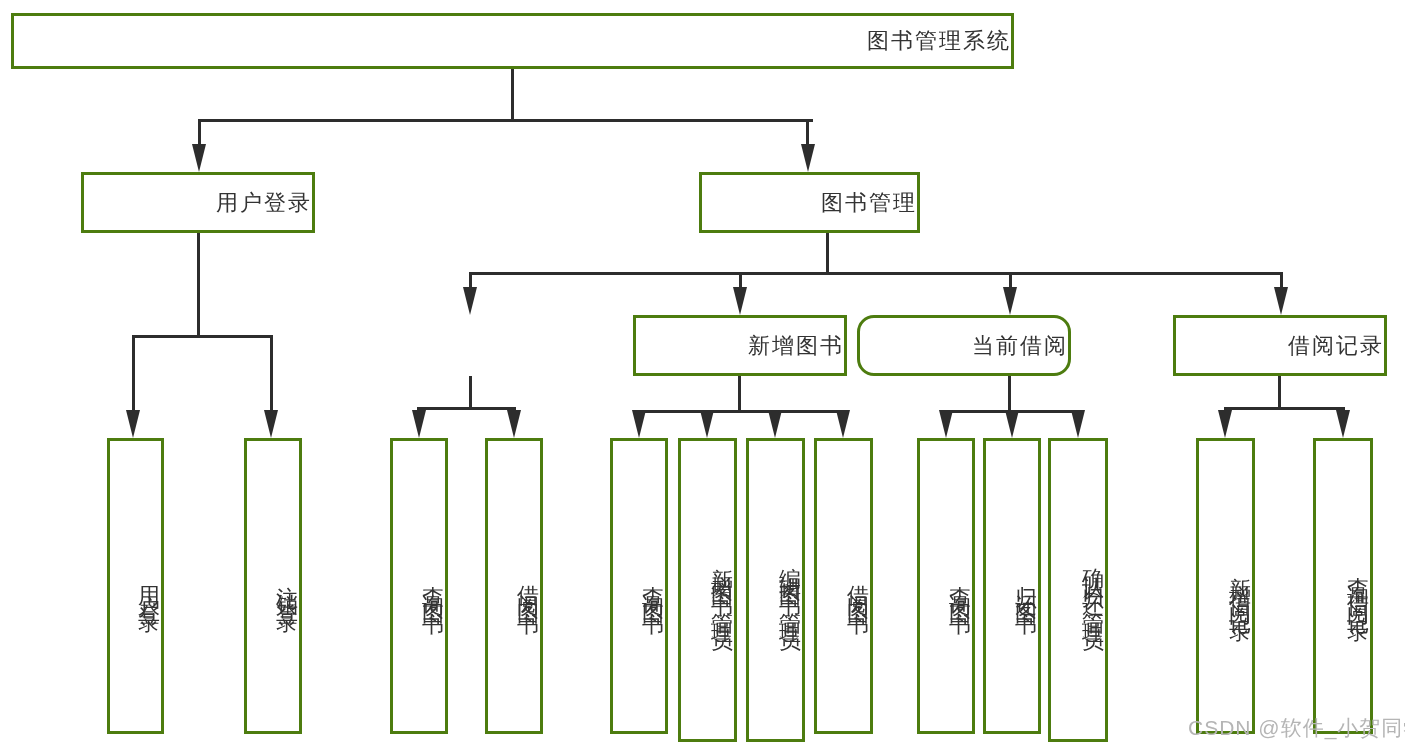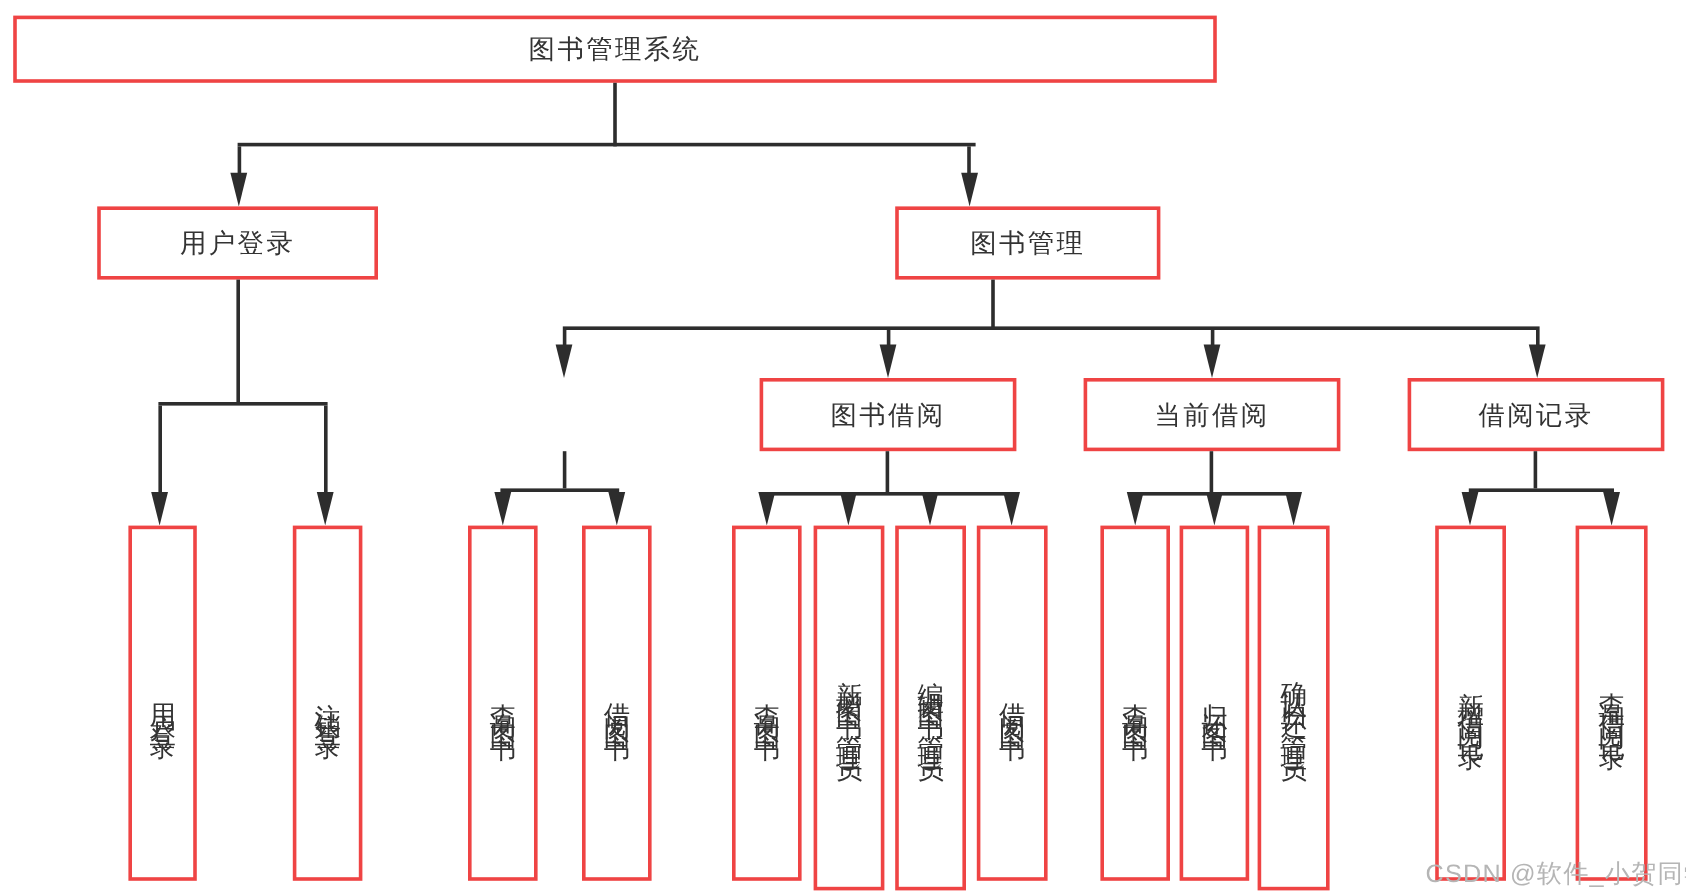--- a/index.html
+++ b/index.html
@@ -7,25 +7,25 @@
     position: relative;
     width: 1405px;
     height: 747px;
     background: #ffffff;
     font-family: "Liberation Sans", sans-serif;
     overflow: hidden;
   }
   .node {
     position: absolute;
     box-sizing: border-box;
-    border: 3px solid #ef4444;
+    border: 3px solid #4d7c0f;
     background: #ffffff;
     display: flex;
     align-items: center;
-    justify-content: center;
+    justify-content: flex-end;
     color: #333333;
   }
   .hnode { font-size: 22px; letter-spacing: 2px; white-space: nowrap; }
   .vnode .vtext {
     writing-mode: vertical-lr;
     text-orientation: mixed;
     font-size: 22px;
     letter-spacing: 9px;
     line-height: 1.1;
     color: #333333;
@@ -61,21 +61,21 @@
   <div class="line" style="left:511px; top:69px; width:3px; height:53px;"></div>
   <div class="line" style="left:198px; top:119px; width:615px; height:3px;"></div>
   <div class="line" style="left:198px; top:122px; width:3px; height:24px;"></div>
   <div class="arrow" style="left:192px; top:144px;"></div>
   <div class="line" style="left:806px; top:122px; width:3px; height:24px;"></div>
   <div class="arrow" style="left:801px; top:144px;"></div>
 
   <div class="node hnode" style="left:81px; top:172px; width:234px; height:61px;">
     <span>用户登录</span>
   </div>
-  <div class="node hnode" style="left:699px; top:172px; width:221px; height:61px;margin-left:47px;">
+  <div class="node hnode" style="left:699px; top:172px; width:221px; height:61px;">
     <span>图书管理</span>
   </div>
 
   <div class="line" style="left:197px; top:233px; width:3px; height:102px;"></div>
   <div class="line" style="left:132px; top:335px; width:141px; height:3px;"></div>
   <div class="line" style="left:132px; top:338px; width:3px; height:74px;"></div>
   <div class="arrow" style="left:126px; top:410px;"></div>
   <div class="line" style="left:270px; top:338px; width:3px; height:74px;"></div>
   <div class="arrow" style="left:264px; top:410px;"></div>
 
@@ -84,23 +84,23 @@
   <div class="line" style="left:469px; top:275px; width:3px; height:14px;"></div>
   <div class="arrow" style="left:463px; top:287px;"></div>
   <div class="line" style="left:739px; top:275px; width:3px; height:14px;"></div>
   <div class="arrow" style="left:733px; top:287px;"></div>
   <div class="line" style="left:1009px; top:275px; width:3px; height:14px;"></div>
   <div class="arrow" style="left:1003px; top:287px;"></div>
   <div class="line" style="left:1280px; top:275px; width:3px; height:14px;"></div>
   <div class="arrow" style="left:1274px; top:287px;"></div>
 
   <div class="node hnode" style="left:633px; top:315px; width:214px; height:61px;">
-    <span>图书借阅</span>
+    <span>新增图书</span>
   </div>
-  <div class="node hnode" style="left:903px; top:315px; width:214px; height:61px;">
+  <div class="node hnode" style="left:857px; top:315px; width:214px; height:61px;border-radius:17px;">
     <span>当前借阅</span>
   </div>
   <div class="node hnode" style="left:1173px; top:315px; width:214px; height:61px;">
     <span>借阅记录</span>
   </div>
 
   <div class="line" style="left:469px; top:376px; width:3px; height:31px;"></div>
   <div class="line" style="left:417px; top:407px; width:99px; height:3px;"></div>
   <div class="arrow" style="left:412px; top:410px;"></div>
   <div class="arrow" style="left:507px; top:410px;"></div>

